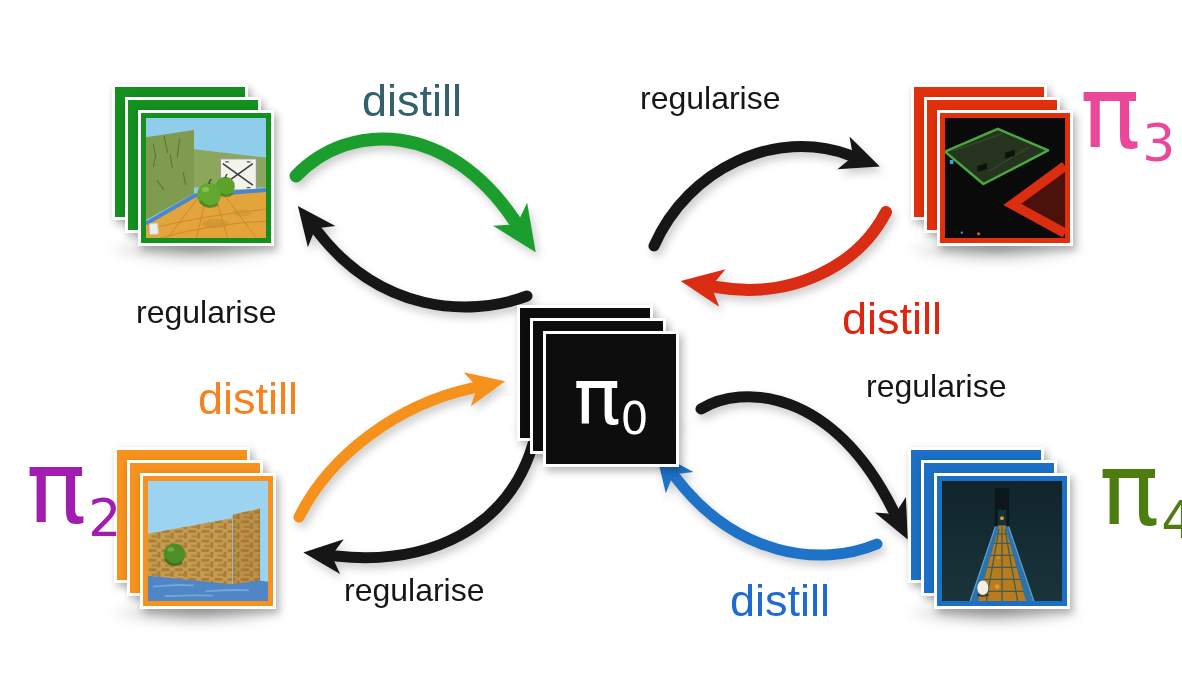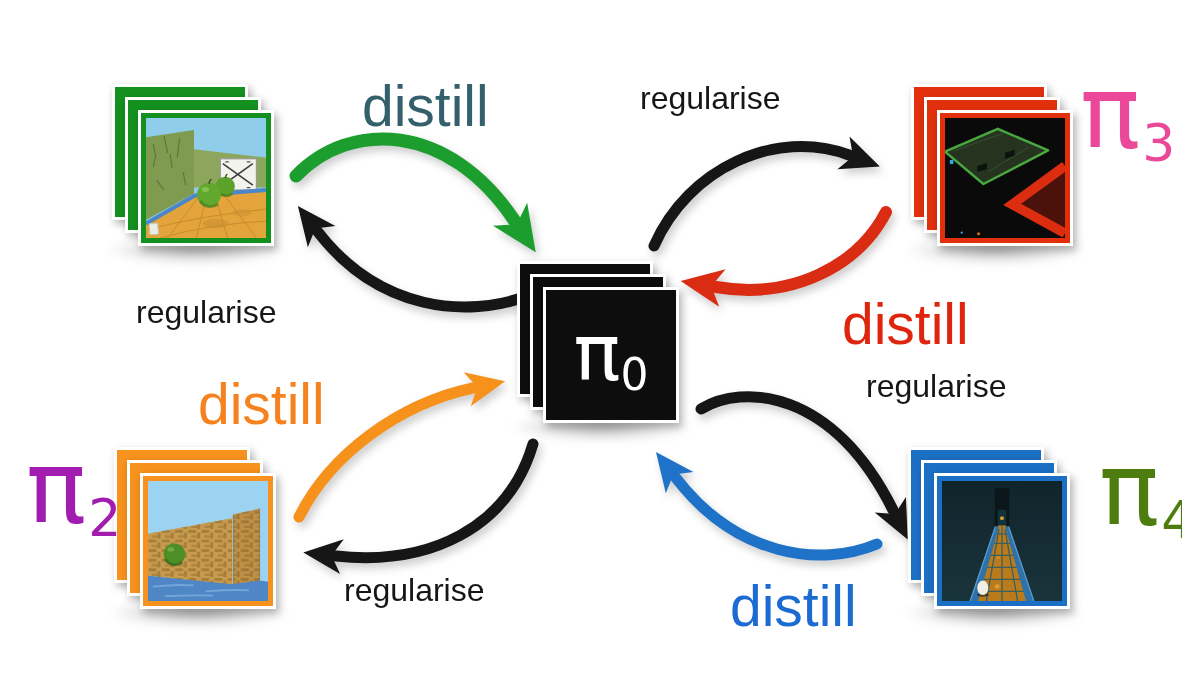--- a/index.html
+++ b/index.html
@@ -11,34 +11,34 @@
         box-shadow:3px 4px 8px rgba(0,0,0,0.30);}
   .card.b1{left:0;top:0;}
   .card.b2{left:13px;top:13px;}
   .card.front{left:26px;top:26px;}
   .scene{position:absolute;left:5px;top:5px;right:5px;bottom:5px;}
   .scene svg{width:100%;height:100%;display:block;}
   .c-green{background:#13901D;}
   .c-orange{background:#F6921D;}
   .c-red{background:#E2300D;}
   .c-blue{background:#1B6FC4;}
-  .c-black{background:#0D0D0D;}
+  .c-black{background:#0D0D0D;margin-top:44px;}
   .pi0-face{display:flex;align-items:center;justify-content:center;color:#ffffff;}
   .pi0-face .sym{font-size:78px;line-height:1;font-family:"DejaVu Sans",sans-serif;}
   .pi0-face .sub{font-size:44px;line-height:1;vertical-align:-0.22em;font-family:"DejaVu Sans",sans-serif;}
   .ground-shadow{position:absolute;width:185px;height:28px;z-index:1;filter:blur(5px);
         background:radial-gradient(ellipse at center,rgba(50,50,50,0.38),rgba(0,0,0,0) 70%);}
   
   .pi-label{position:absolute;line-height:1;z-index:4;font-family:"DejaVu Sans",sans-serif;}
   .pi-label .sym{font-size:100px;}
   .pi-label .sub{font-size:52px;vertical-align:-0.25em;margin-left:2px;}
   
   .lbl{position:absolute;line-height:1;z-index:4;white-space:nowrap;}
   .t-reg{font-size:32px;color:#161616;}
-  .t-dis{font-size:57px;}
+  .t-dis{font-size:45px;}
   
   .arrows{position:absolute;left:0;top:0;z-index:2;
           filter:drop-shadow(3px 5px 4px rgba(0,0,0,0.20));}
 </style>
 </head>
 <body>
 
 <div class="canvas">
 
   <div class="ground-shadow" style="left:104px;top:236px;"></div>

